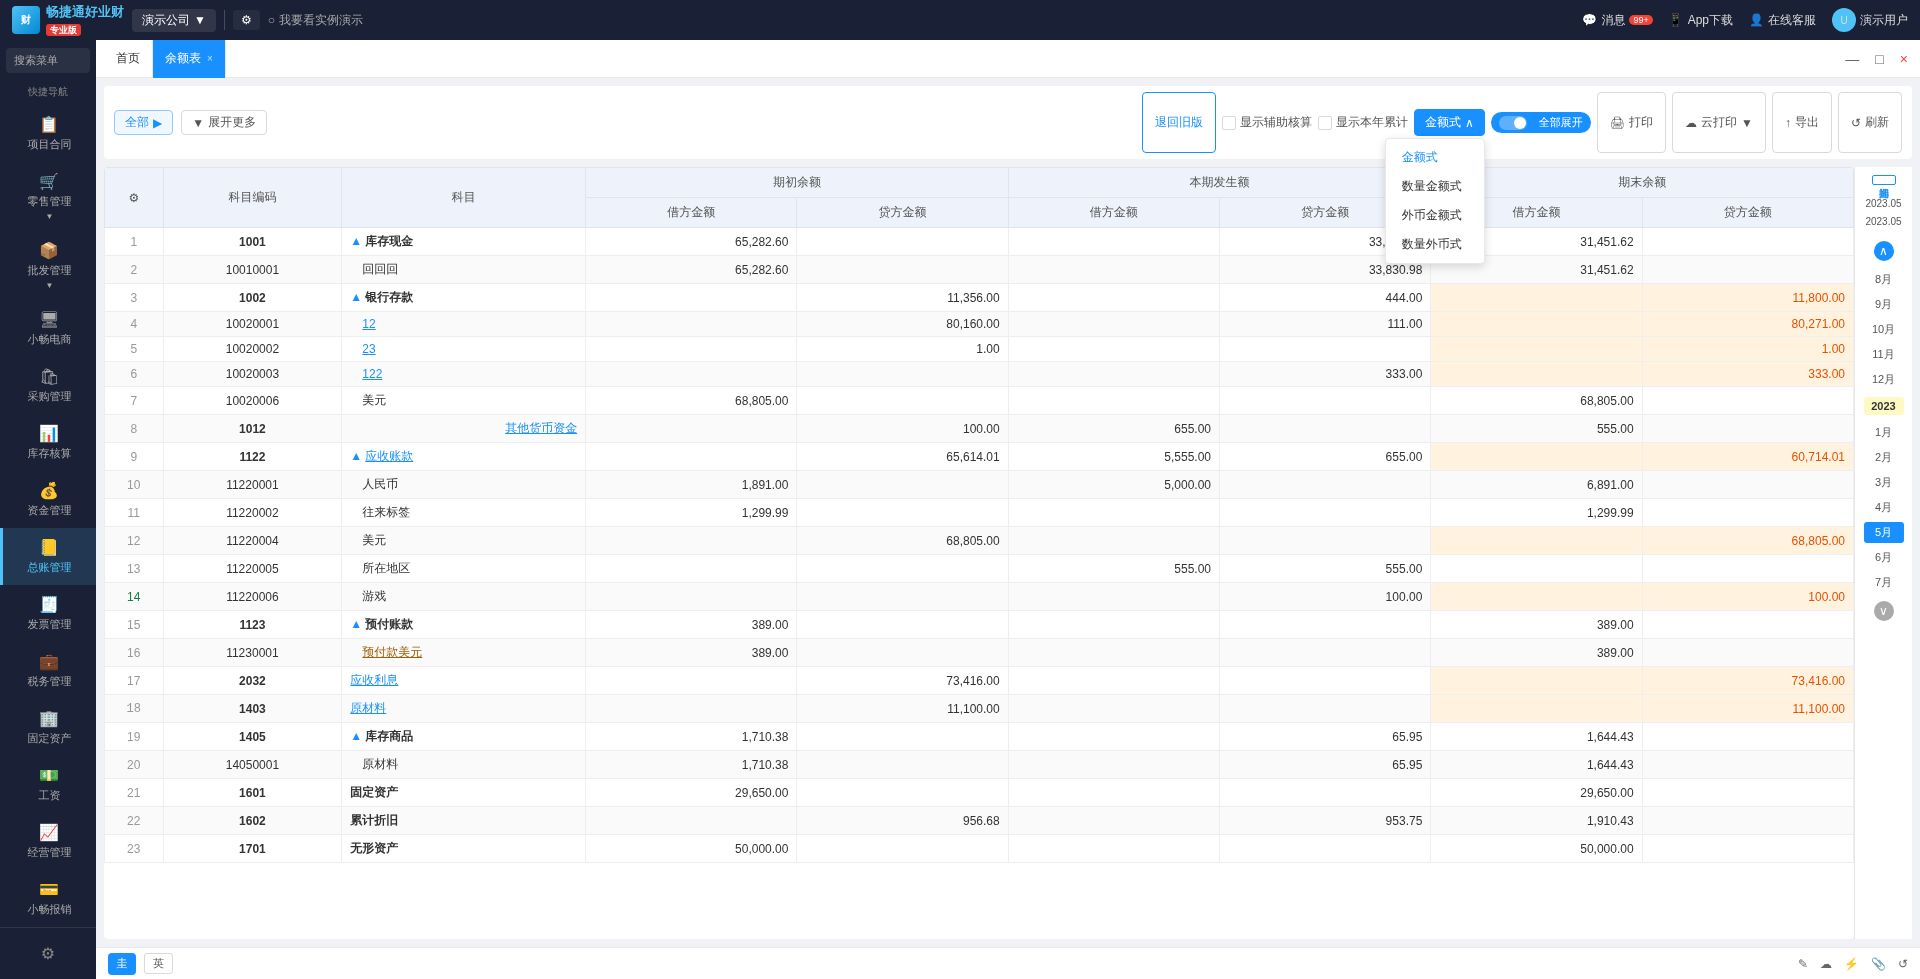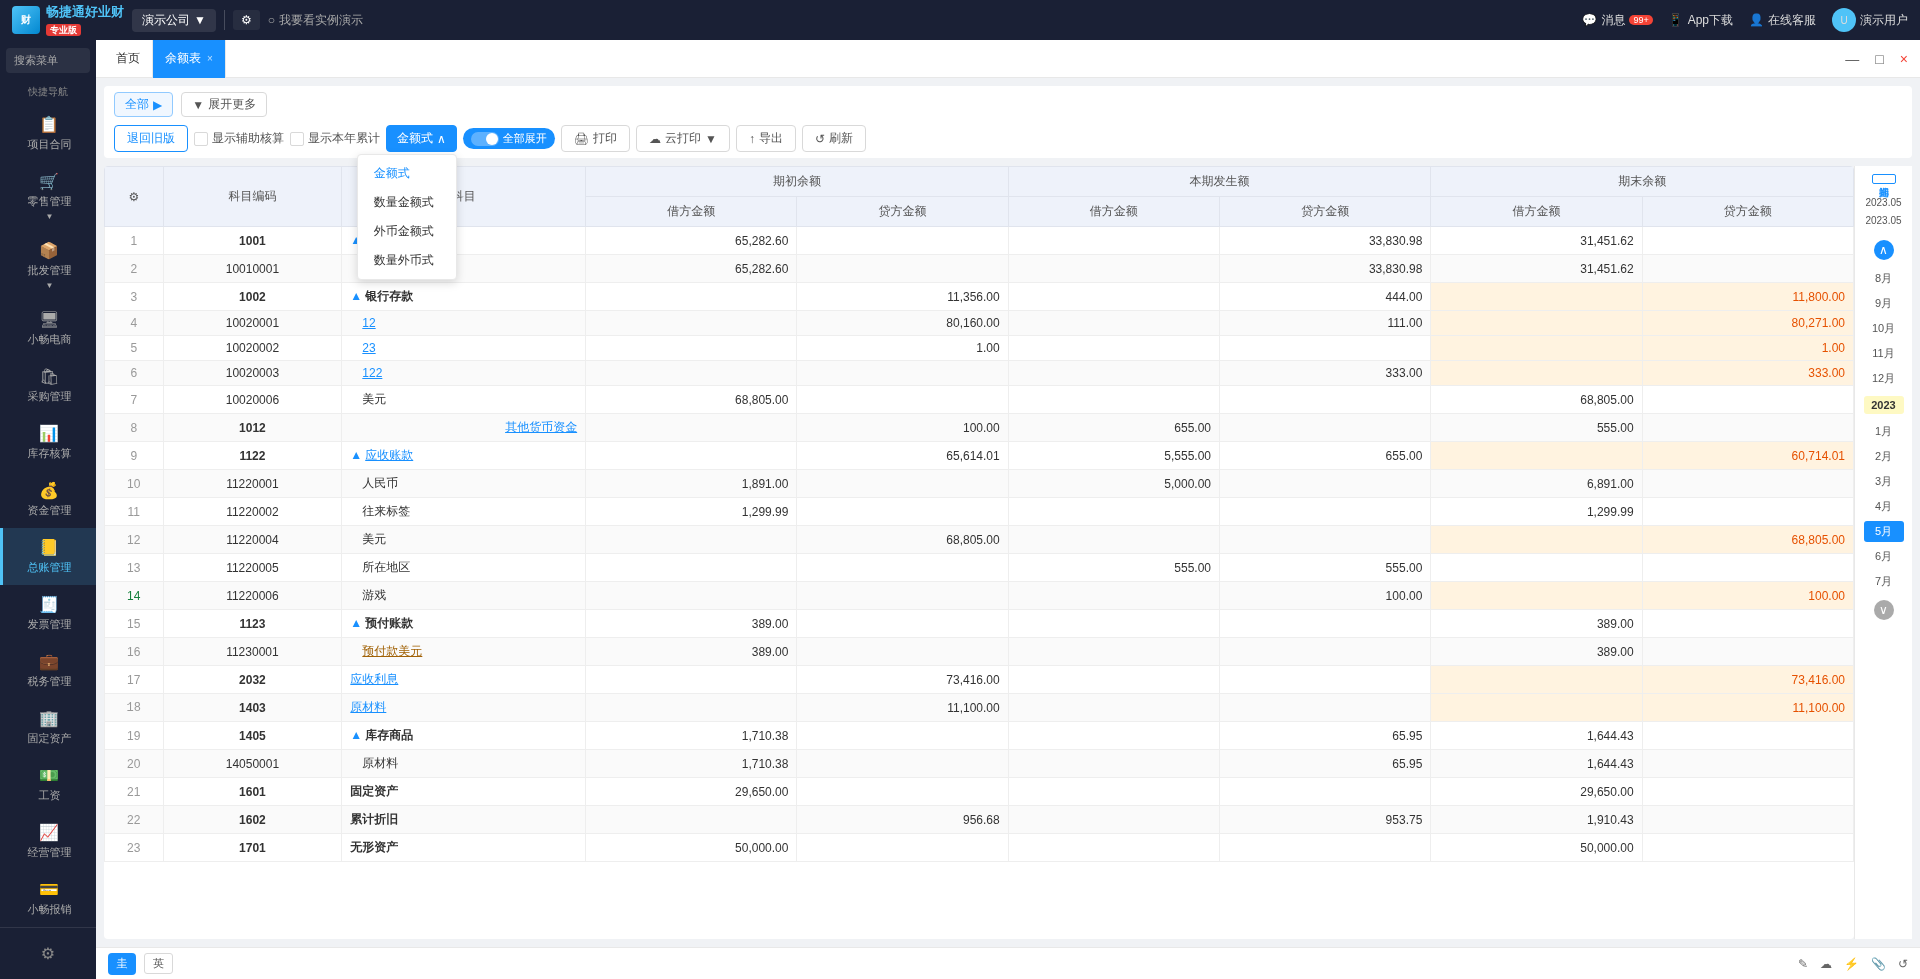--- a/index.html
+++ b/index.html
@@ -40,32 +40,32 @@
     .tab.home { color: #333; }
     .tab.active { background: #1890ff; color: #fff; }
     .tab-close { font-size: 10px; cursor: pointer; opacity: 0.7; }
     .tab-bar-actions { margin-left: auto; display: flex; align-items: center; gap: 8px; }
     .tab-action-btn { border: none; background: none; cursor: pointer; color: #666; font-size: 14px; padding: 4px; }
 
     
     .page-content { flex: 1; display: flex; flex-direction: column; padding: 8px; gap: 8px; overflow: hidden; }
 
     
-    .toolbar { display: flex; gap: 8px; background: #fff; padding: 6px 10px; border-radius: 4px; flex-wrap: wrap; flex-direction: column; }
+    .toolbar { display: flex; gap: 8px; background: #fff; padding: 6px 10px; border-radius: 4px; flex-wrap: wrap; }
     .toolbar-left { display: flex; align-items: center; gap: 8px; flex: 1; }
     .filter-all { display: flex; align-items: center; gap: 4px; background: #f0f7ff; border: 1px solid #91caff; padding: 3px 10px; border-radius: 4px; color: #1890ff; cursor: pointer; }
     .filter-arrow { color: #1890ff; cursor: pointer; }
     .expand-btn { display: flex; align-items: center; gap: 4px; border: 1px solid #d9d9d9; padding: 3px 10px; border-radius: 4px; cursor: pointer; color: #555; background: #fff; }
     .toolbar-right { display: flex; align-items: center; gap: 6px; }
-    .btn { display: flex; align-items: center; gap: 4px; padding: 4px 12px; border-radius: 4px; cursor: pointer; font-size: 12px; border: 1px solid #d9d9d9; background: #fff; color: #555; }
+    .btn { display: flex; align-items: center; gap: 4px; padding: 21px 12px; border-radius: 4px; cursor: pointer; font-size: 12px; border: 1px solid #d9d9d9; background: #fff; color: #555; }
     .btn-primary { background: #1890ff; color: #fff; border-color: #1890ff; }
     .btn-blue-outline { background: #fff; color: #1890ff; border-color: #1890ff; }
     .checkbox-item { display: flex; align-items: center; gap: 4px; cursor: pointer; color: #555; white-space: nowrap; }
     .checkbox-box { width: 14px; height: 14px; border: 1px solid #d9d9d9; border-radius: 2px; background: #fff; display: flex; align-items: center; justify-content: center; }
-    .toggle-switch { display: flex; align-items: center; gap: 4px; background: #1890ff; color: #fff; padding: 3px 8px; border-radius: 12px; cursor: pointer; font-size: 11px; }
+    .toggle-switch { display: flex; align-items: center; gap: 12px; background: #1890ff; color: #fff; padding: 3px 8px; border-radius: 12px; cursor: pointer; font-size: 11px; }
     .toggle-inner { width: 28px; height: 14px; background: rgba(255,255,255,0.3); border-radius: 7px; position: relative; }
     .toggle-knob { width: 12px; height: 12px; background: #fff; border-radius: 50%; position: absolute; right: 1px; top: 1px; }
 
     
     .dropdown-container { position: relative; }
     .dropdown-menu { position: absolute; top: 100%; right: 0; background: #fff; border: 1px solid #e8e8e8; border-radius: 4px; box-shadow: 0 3px 10px rgba(0,0,0,0.15); z-index: 100; min-width: 100px; padding: 4px 0; margin-top: 2px; }
     .dropdown-item { padding: 6px 16px; cursor: pointer; font-size: 12px; color: #333; white-space: nowrap; }
     .dropdown-item.selected { color: #1890ff; }
 
     

